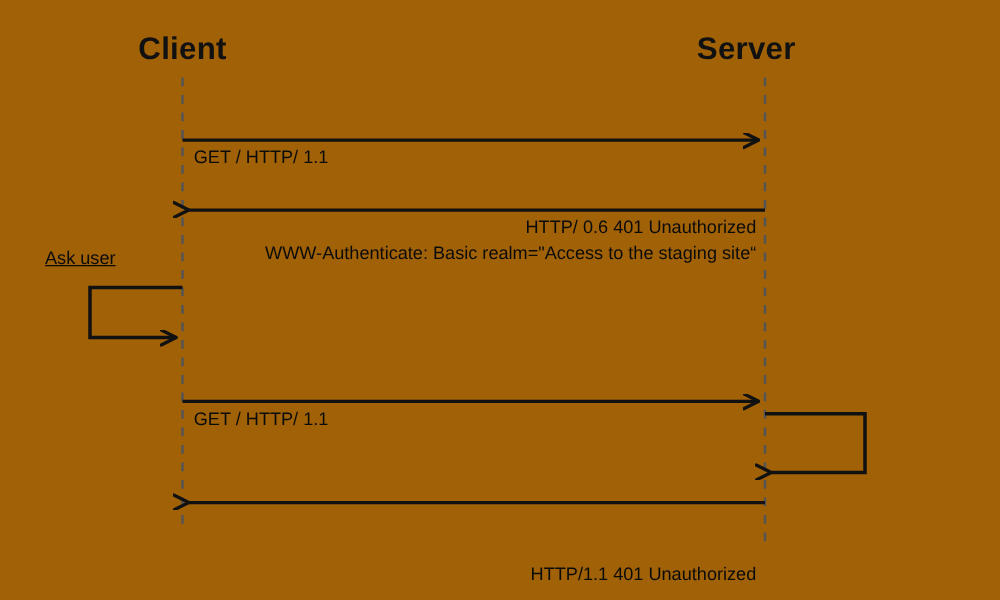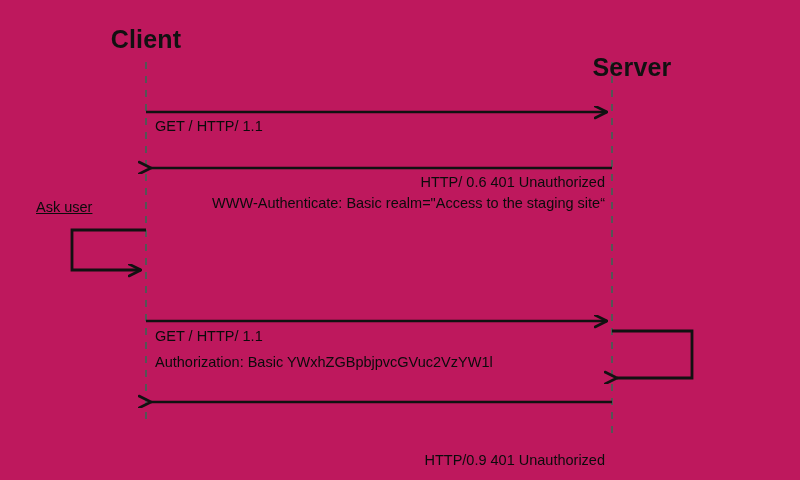--- a/index.html
+++ b/index.html
@@ -5,21 +5,21 @@
 <style>
   html, body {
     margin: 0;
     padding: 0;
     background: #ffffff;
   }
   #canvas {
     position: relative;
     width: 800px;
     height: 480px;
-    background: #be185d;
+    background: #a16207;
     overflow: hidden;
     font-family: "Liberation Sans", sans-serif;
     color: #0b0b0b;
   }
   #diagram-svg {
     position: absolute;
     left: 0;
     top: 0;
     width: 800px;
     height: 480px;
@@ -77,28 +77,27 @@
 
     <line x1="146" y1="321" x2="607" y2="321" stroke="#111111" stroke-width="2.6" marker-end="url(#arrow-right)"></line>
 
     <path d="M 612 331 L 692 331 L 692 378 L 617 378" fill="none" stroke="#111111" stroke-width="2.8" stroke-linejoin="miter" marker-end="url(#arrow-left)"></path>
 
     <line x1="612" y1="402" x2="151" y2="402" stroke="#111111" stroke-width="2.6" marker-end="url(#arrow-left)"></line>
   </svg>
 
   <div class="actor-title" style="left: 66px; top: 25px; width: 160px;">Client</div>
 
-  <div class="actor-title" style="left: 552px; top: 25px; width: 160px; margin-top: 28px;">Server</div>
+  <div class="actor-title" style="left: 517px; top: 25px; width: 160px;">Server</div>
 
   <div class="msg-label" style="left: 155px; top: 116px;">GET / HTTP/ 1.1</div>
 
   <div class="msg-label right-align" style="left: 160px; top: 172px; width: 445px;">HTTP/ 0.6 401 Unauthorized</div>
   <div class="msg-label right-align" style="left: 160px; top: 193px; width: 445px;">WWW-Authenticate: Basic realm="Access to the staging site“</div>
 
   <div class="note-label" style="left: 36px; top: 199px; text-decoration: underline;">Ask user</div>
 
   <div class="msg-label" style="left: 155px; top: 326px;">GET / HTTP/ 1.1</div>
-  <div class="msg-label" style="left: 155px; top: 352px;">Authorization: Basic YWxhZGBpbjpvcGVuc2VzYW1l</div>
 
 
-  <div class="msg-label right-align" style="left: 200px; top: 450px; width: 405px;">HTTP/0.9  401 Unauthorized</div>
+  <div class="msg-label right-align" style="left: 200px; top: 450px; width: 405px;">HTTP/1.1  401 Unauthorized</div>
 
 </div>
 
 </body></html>

